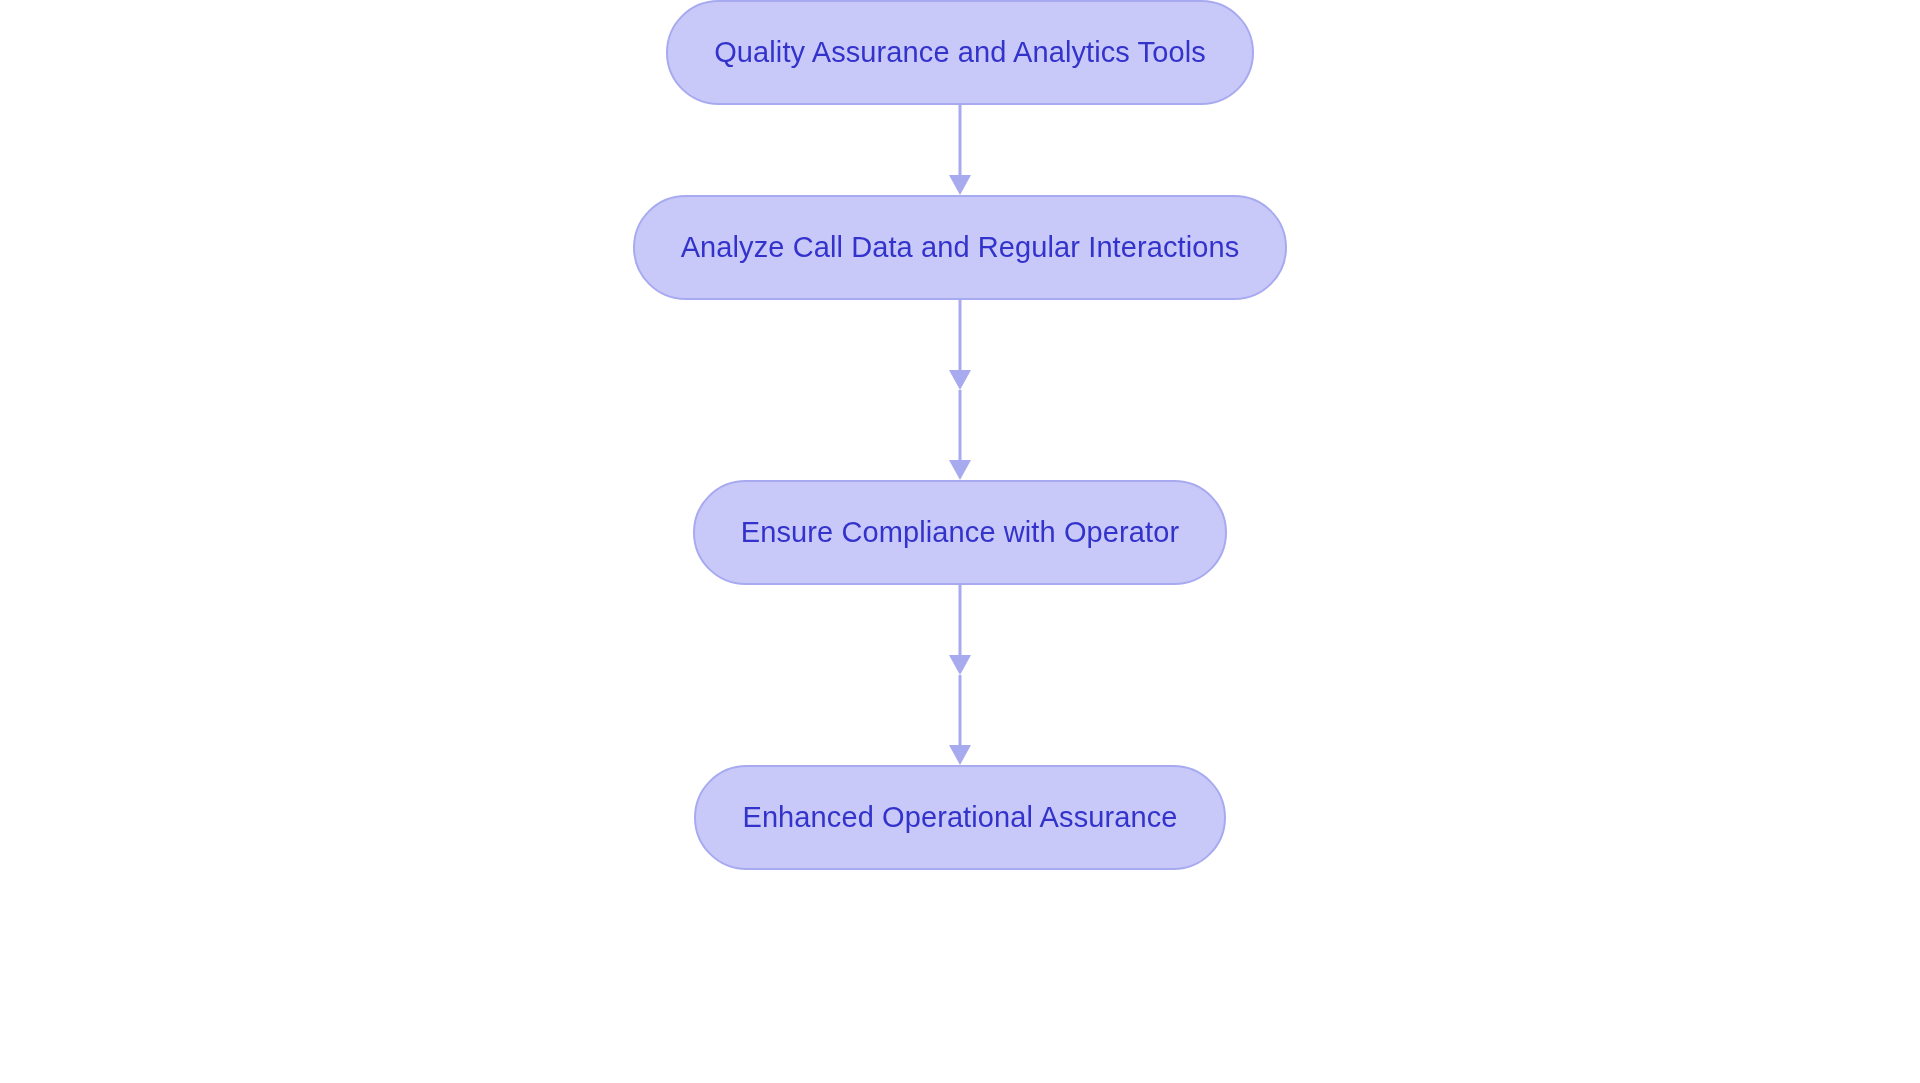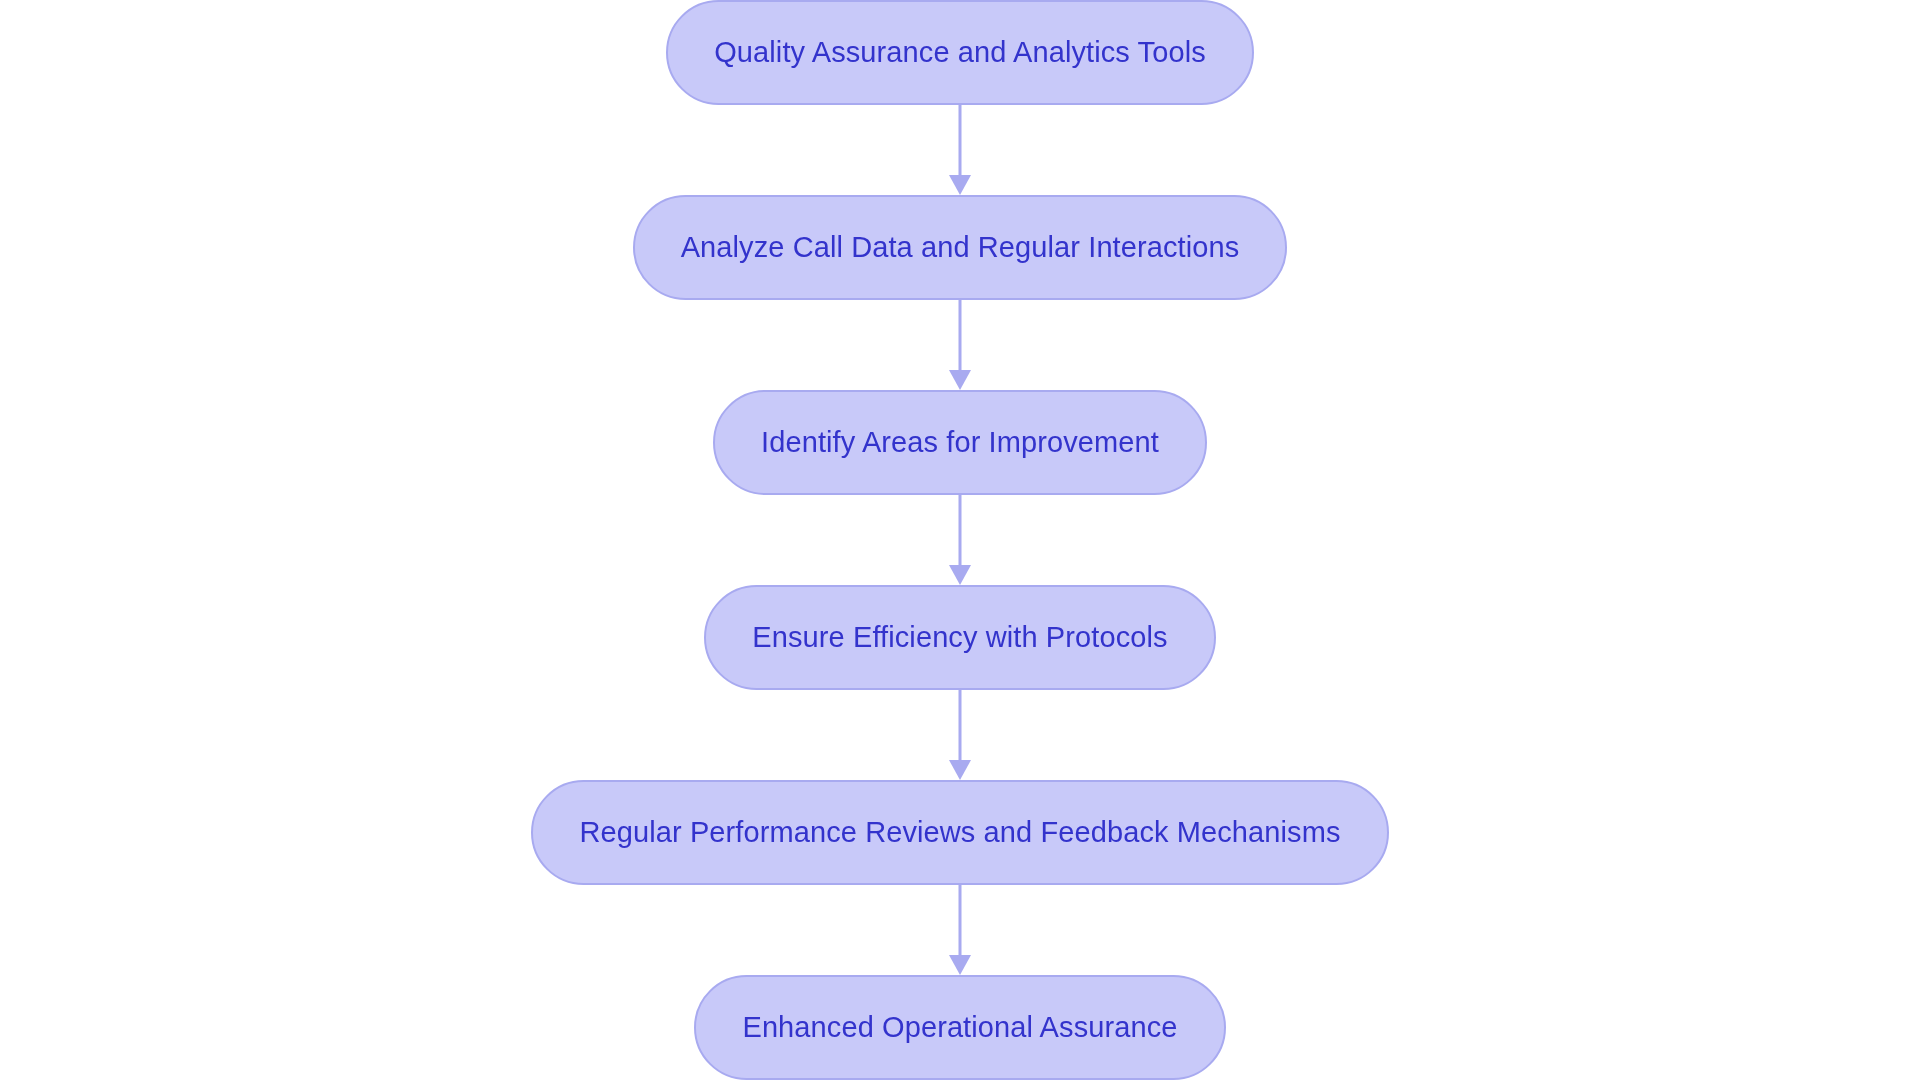--- a/index.html
+++ b/index.html
@@ -92,41 +92,35 @@
 
   <div class="node">
     <span class="node-label">Analyze Call Data and Regular Interactions</span>
   </div>
 
   <div class="connector">
     <div class="connector-line"></div>
     <div class="connector-arrow"></div>
   </div>
 
+
+  <div class="connector">
+    <div class="connector-line"></div>
+    <div class="connector-arrow"></div>
+  </div>
+
   <div class="node">
-    <span class="node-label">Identify Areas for Improvement</span>
+    <span class="node-label">Ensure Compliance with Operator</span>
   </div>
 
   <div class="connector">
     <div class="connector-line"></div>
     <div class="connector-arrow"></div>
   </div>
 
-  <div class="node">
-    <span class="node-label">Ensure Efficiency with Protocols</span>
-  </div>
-
-  <div class="connector">
-    <div class="connector-line"></div>
-    <div class="connector-arrow"></div>
-  </div>
-
-  <div class="node">
-    <span class="node-label">Regular Performance Reviews and Feedback Mechanisms</span>
-  </div>
 
   <div class="connector">
     <div class="connector-line"></div>
     <div class="connector-arrow"></div>
   </div>
 
   <div class="node">
     <span class="node-label">Enhanced Operational Assurance</span>
   </div>
 

